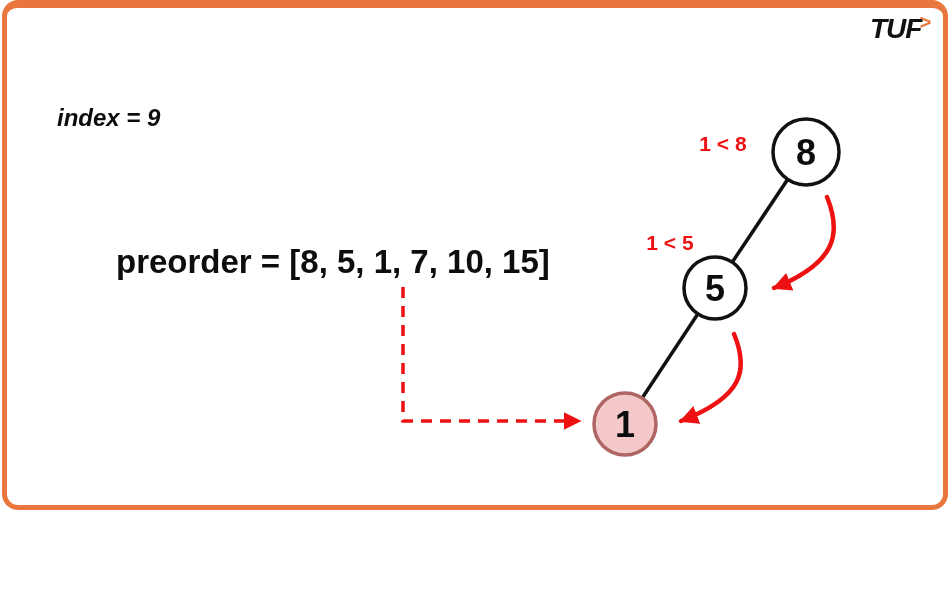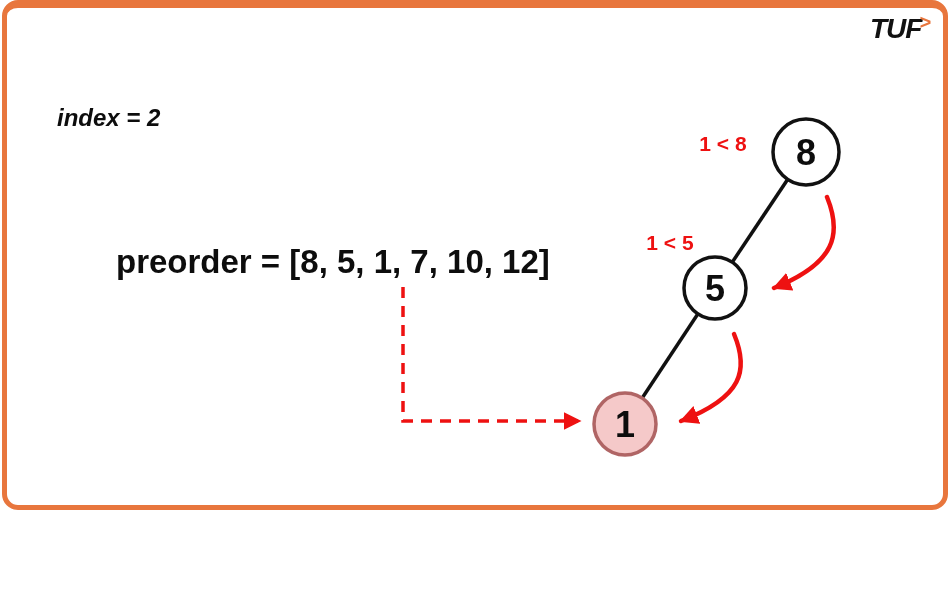--- a/index.html
+++ b/index.html
@@ -78,23 +78,23 @@
 </style>
 </head>
 <body>
 
 <div class="canvas">
 
   <div class="frame"></div>
 
   <div class="logo"><span>TUF</span><span class="chev">&gt;</span></div>
 
-  <div class="index-label">index = 2</div>
+  <div class="index-label">index = 9</div>
 
-  <div class="preorder-label">preorder = [8, 5, 1, 7, 10, 12]</div>
+  <div class="preorder-label">preorder = [8, 5, 1, 7, 10, 15]</div>
 
   <svg class="diagram" width="950" height="594" viewBox="0 0 950 594">
     <defs>
       <marker id="arrow-red" viewBox="0 0 10 10" refX="9" refY="5" markerWidth="4.2" markerHeight="4.2" orient="auto" markerUnits="strokeWidth">
         <path d="M0,0 L10,5 L0,10 z" fill="#EE1111"></path>
       </marker>
       <marker id="arrow-red-dash" viewBox="0 0 10 10" refX="8" refY="5" markerWidth="5" markerHeight="5" orient="auto" markerUnits="strokeWidth">
         <path d="M0,0 L10,5 L0,10 z" fill="#EE1111"></path>
       </marker>
     </defs>

